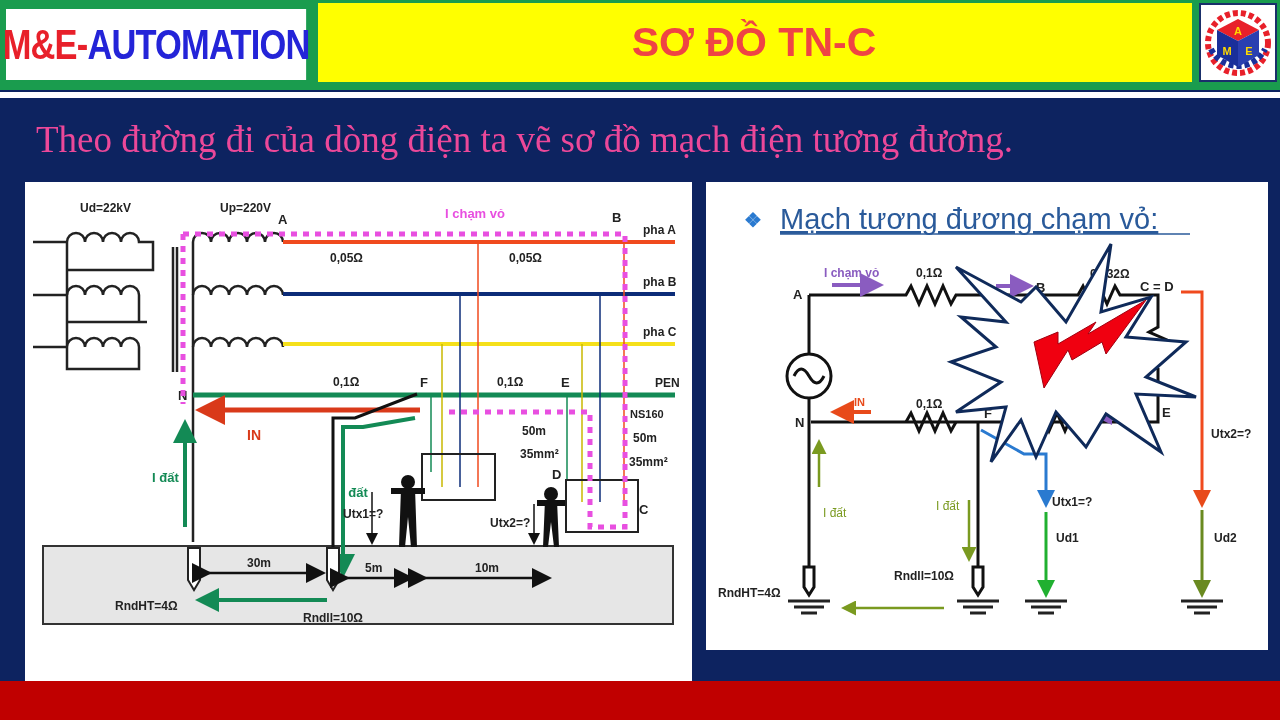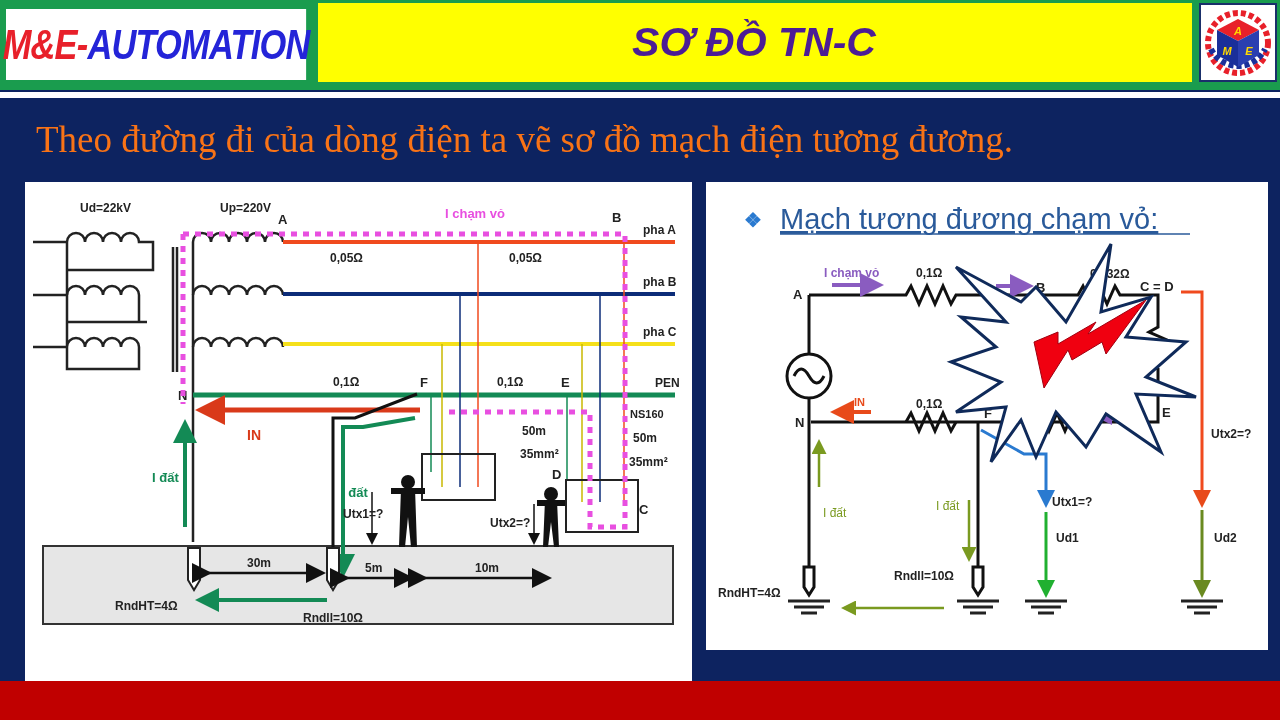--- a/index.html
+++ b/index.html
@@ -1,25 +1,25 @@
 <!DOCTYPE html>
 <html><head>
 <meta charset="utf-8">
 <style>
   html,body{margin:0;padding:0;}
   body{width:1280px;height:720px;overflow:hidden;background:#0d2360;position:relative;font-family:"Liberation Sans",sans-serif;}
-  .topbar{position:absolute;left:0;top:0;width:1280px;height:90px;background:#1a9c4e;font-style:italic;}
+  .topbar{position:absolute;left:0;top:0;width:1280px;height:90px;background:#1a9c4e;}
   .brand{position:absolute;left:6px;top:9px;width:300px;height:71px;background:#fff;display:flex;align-items:center;justify-content:center;font-weight:bold;font-size:42px;letter-spacing:-1px;transform:scaleX(0.82);transform-origin:left center;width:366px;}
   .brand .r{color:#e8202a;}
   .brand .b{color:#2424d8;}
   .titlebox{position:absolute;left:318px;top:3px;width:874px;height:79px;background:#ffff00;display:flex;align-items:center;justify-content:center;font-weight:bold;font-size:41px;color:#0f2a4a;}
-  .titlebox .red{color:#4c1d95;margin-right:2px;}
+  .titlebox .red{color:#ef4444;margin-right:2px;}
   .logo{position:absolute;left:1199px;top:3px;width:78px;height:79px;background:#fff;border:2px solid #1a2f6a;box-sizing:border-box;}
   .stripe-w{position:absolute;left:0;top:92px;width:1280px;height:6px;background:#fff;}
-  .subtitle{position:absolute;left:36px;top:118px;font-family:"Liberation Serif",serif;font-size:37px;color:#f97316;white-space:nowrap;}
+  .subtitle{position:absolute;left:36px;top:118px;font-family:"Liberation Serif",serif;font-size:37px;color:#ec4899;white-space:nowrap;}
   .panel{position:absolute;background:#fff;}
   .p1{left:25px;top:182px;width:667px;height:540px;}
   .p2{left:706px;top:182px;width:562px;height:468px;}
   .footer{position:absolute;left:0;top:681px;width:1280px;height:39px;background:#c00000;}
   svg text{font-family:"Liberation Sans",sans-serif;font-weight:bold;}
 </style>
 </head>
 <body>
 
 <div class="topbar">

